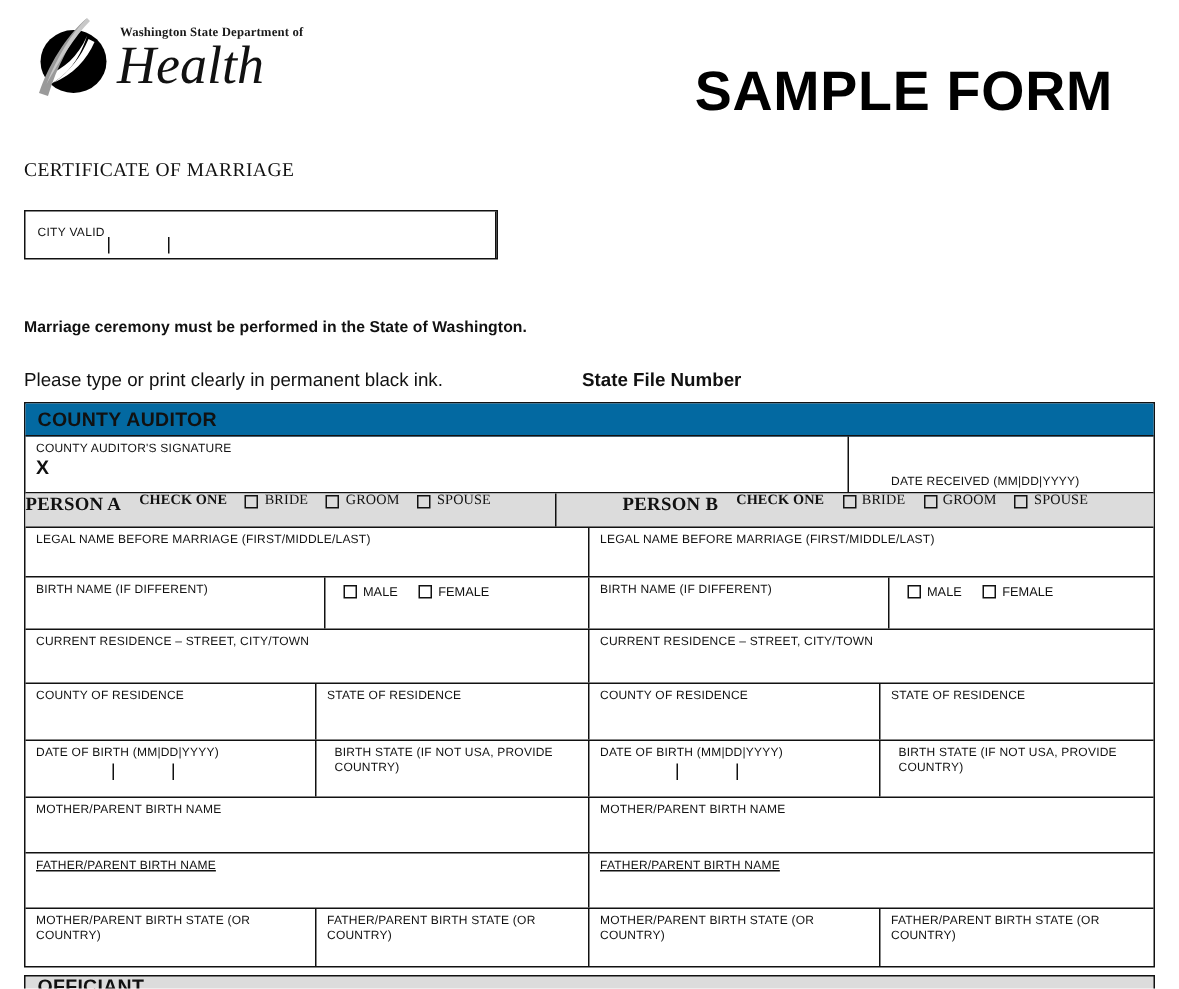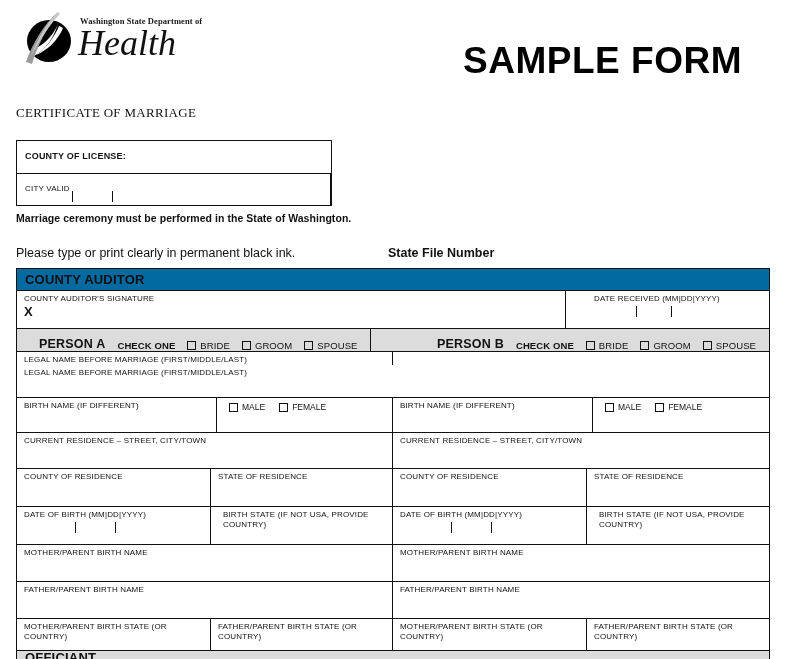--- a/index.html
+++ b/index.html
@@ -210,24 +210,25 @@
 
   
   .person-band {
     background: #dcdcdc;
     display: flex;
     border-bottom: 1.2px solid #111;
     height: 22px;
   }
   .person-half {
     display: flex;
-    align-items: flex-end;
-    box-sizing: border-box;
-    padding-left: 22px;
+    align-items: flex-start;
+    box-sizing: border-box;
+    padding-left: 0;
     border-right: 1.2px solid #111;
+    font-family: Liberation Serif, serif;
   }
   .person-half:last-child { border-right: none; }
   .person-title {
     font-size: 12.5px;
     font-weight: bold;
     letter-spacing: .2px;
   }
   .check-one {
     font-size: 9.5px;
     font-weight: bold;
@@ -310,23 +311,20 @@
     <span class="logo-text-small">Washington State Department of</span>
     <span class="logo-text-big">Health</span>
   </div>
 
   <div class="sample-form">SAMPLE FORM</div>
 
   <div class="cert-title">CERTIFICATE OF MARRIAGE</div>
 </div>
 
 <div class="license-box">
-  <div class="license-top">
-    <span class="license-label">COUNTY OF LICENSE:</span>
-  </div>
   <div class="license-bottom">
     <div class="license-cell left">
       <span class="license-sub">CITY VALID</span>
       <span class="tick" style="left:55px;"></span>
       <span class="tick" style="left:95px;"></span>
     </div>
   </div>
 </div>
 
 <div class="ceremony-note">Marriage ceremony must be performed in the State of Washington.</div>
@@ -337,21 +335,21 @@
 
   <div class="band">
     <span class="band-title">COUNTY AUDITOR</span>
   </div>
 
   <div class="row" style="height:38px;">
     <div class="cell" style="width:549px;">
       <span class="lbl">COUNTY AUDITOR'S SIGNATURE</span>
       <span class="sig-x">X</span>
     </div>
-    <div class="cell" style="width:203px;padding-left:28px;">
+    <div class="cell" style="width:203px;padding-left:28px;margin-top:22px;">
       <span class="lbl">DATE RECEIVED (MM|DD|YYYY)</span>
       <span class="dtick" style="left:70px;"></span>
       <span class="dtick" style="left:105px;"></span>
     </div>
   </div>
 
   <div class="person-band">
     <div class="person-half" style="width:376px;">
       <span class="person-title">PERSON A</span>
       <span class="check-one">CHECK ONE</span>
@@ -383,21 +381,21 @@
           <span>GROOM</span>
         </span>
         <span class="opt">
           <span class="box"></span>
           <span>SPOUSE</span>
         </span>
       </span>
     </div>
   </div>
 
-  <div class="row" style="height:46px;flex-direction:column;">
+  <div class="row" style="height:33px;">
     <div class="cell" style="width:376px;">
       <span class="lbl">LEGAL NAME BEFORE MARRIAGE (FIRST/MIDDLE/LAST)</span>
     </div>
     <div class="cell" style="width:376px;">
       <span class="lbl">LEGAL NAME BEFORE MARRIAGE (FIRST/MIDDLE/LAST)</span>
     </div>
   </div>
 
   <div class="row" style="height:35px;">
     <div class="cell" style="width:200px;">
@@ -477,21 +475,21 @@
 
   <div class="row" style="height:37px;">
     <div class="cell" style="width:376px;">
       <span class="lbl">MOTHER/PARENT BIRTH NAME</span>
     </div>
     <div class="cell" style="width:376px;">
       <span class="lbl">MOTHER/PARENT BIRTH NAME</span>
     </div>
   </div>
 
-  <div class="row" style="height:37px;">
+  <div class="row" style="height:37px;text-decoration:underline;">
     <div class="cell" style="width:376px;">
       <span class="lbl">FATHER/PARENT BIRTH NAME</span>
     </div>
     <div class="cell" style="width:376px;">
       <span class="lbl">FATHER/PARENT BIRTH NAME</span>
     </div>
   </div>
 
   <div class="row" style="height:38px;">
     <div class="cell" style="width:194px;">

